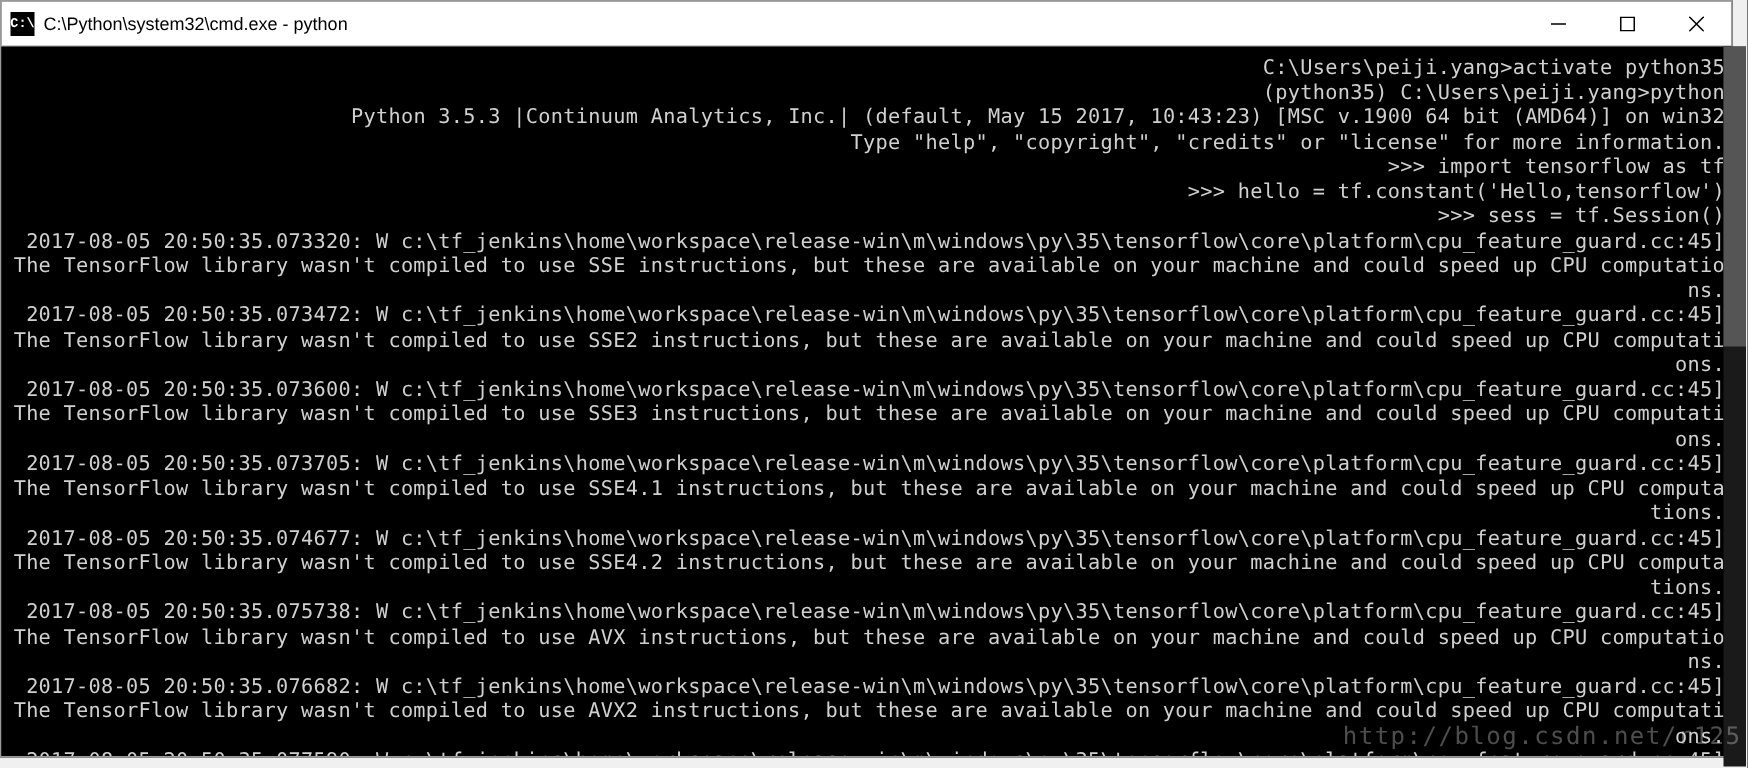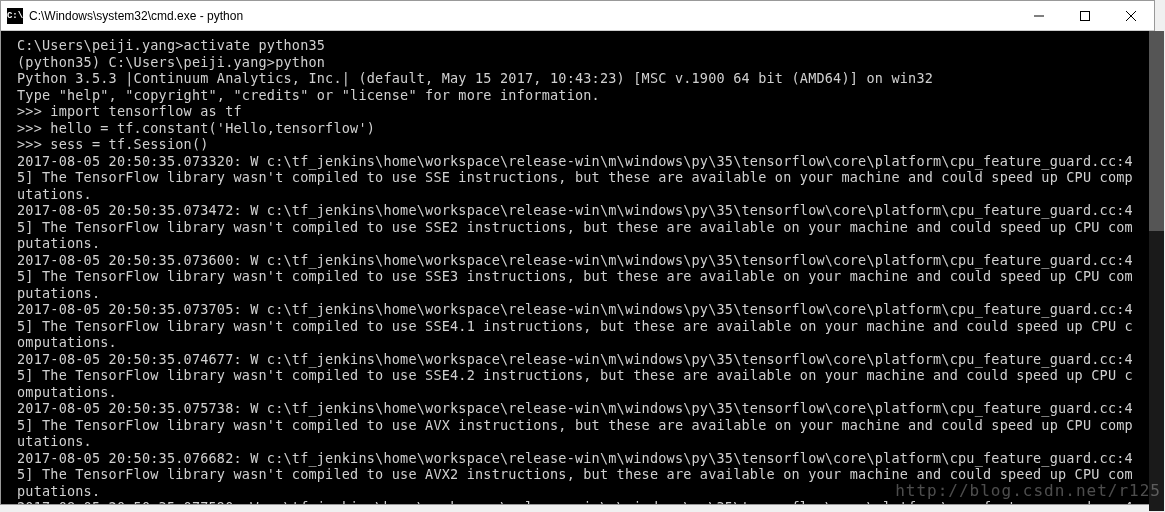--- a/index.html
+++ b/index.html
@@ -55,28 +55,29 @@
       align-items: center;
       justify-content: center;
       color: #000;
       font-family: "Segoe UI", sans-serif;
       cursor: pointer;
     }
     .terminal {
       flex: 1;
       background: #000;
       color: #d0d0d0;
-      padding: 6px 16px;
+      padding: 6px 4px;
       font-family: "NSimSun", "SimSun", Consolas, monospace;
       font-size: 13.5px;
       line-height: 16.5px;
       letter-spacing: 0.2px;
       white-space: pre;
       overflow: hidden;
       position: relative;
+      text-align: right;
     }
     .watermark {
       position: absolute;
       bottom: 12px;
       right: 4px;
       color: rgba(220,220,220,0.35);
       font-family: Consolas, monospace;
       font-size: 16px;
       letter-spacing: 1px;
     }
@@ -97,21 +98,21 @@
       height: 200px;
       background: #555;
     }
   </style>
 </head>
 <body>
 
 <div class="window">
   <div class="titlebar">
     <span class="titlebar-icon">C:\</span>
-    <span class="title-text">C:\Windows\system32\cmd.exe - python</span>
+    <span class="title-text">C:\Python\system32\cmd.exe - python</span>
     <div class="window-controls">
       <div class="win-btn">
         <svg width="10" height="10" viewBox="0 0 10 10">
             <line x1="0" y1="5" x2="10" y2="5" stroke="#000" stroke-width="1"></line>
           </svg>
       </div>
       <div class="win-btn">
         <svg width="10" height="10" viewBox="0 0 10 10">
             <rect x="0.5" y="0.5" width="9" height="9" fill="none" stroke="#000" stroke-width="1"></rect>
           </svg>

